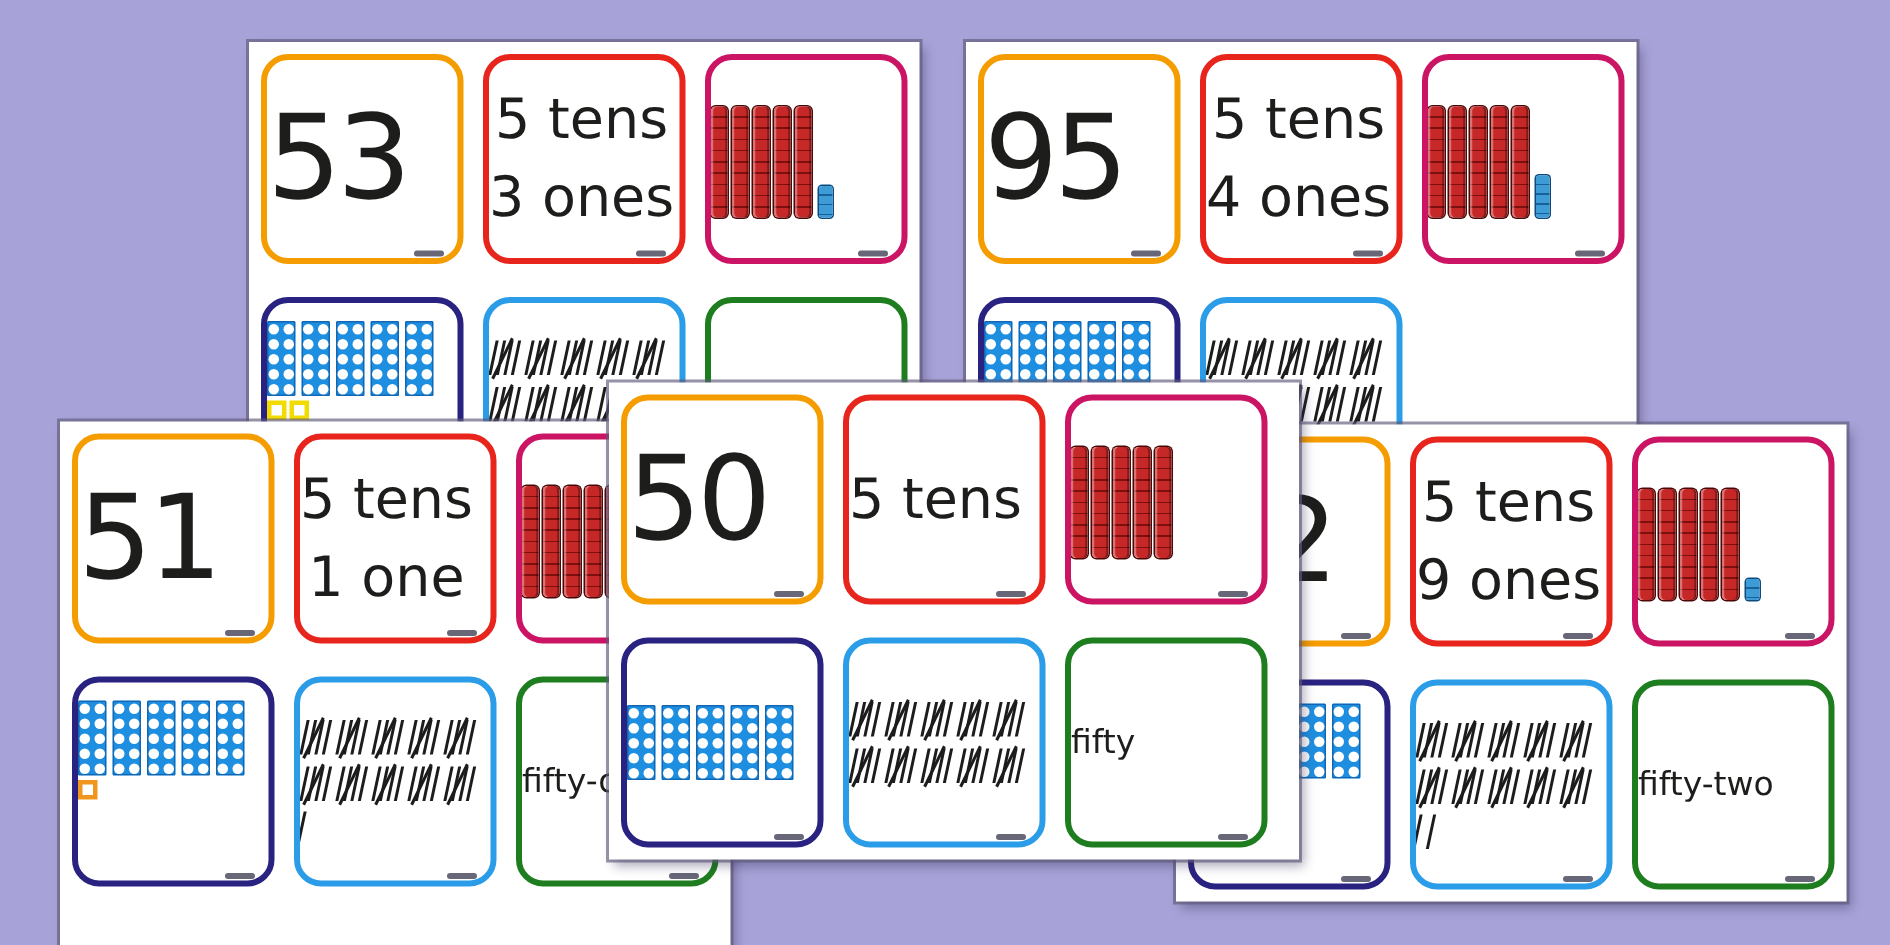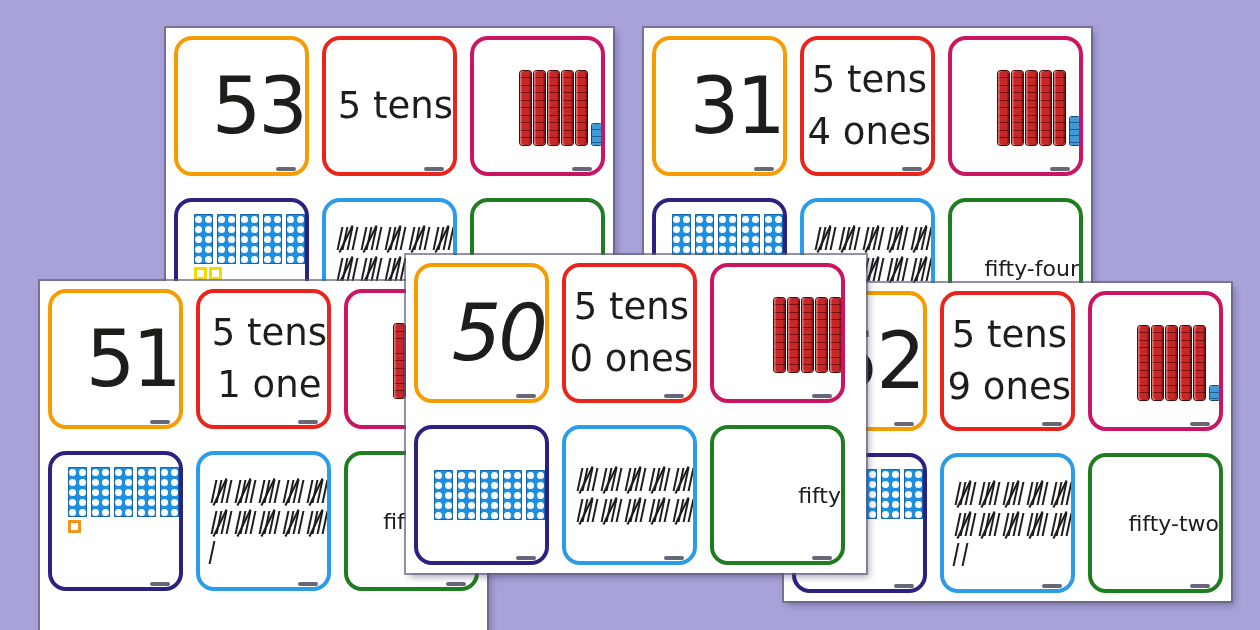--- a/index.html
+++ b/index.html
@@ -5,21 +5,21 @@
   html,body{margin:0;padding:0;width:1260px;height:630px;overflow:hidden;
     font-family:"DejaVu Sans","Liberation Sans",sans-serif;}
   #board{position:relative;width:1260px;height:630px;overflow:hidden;}
 
   .sheet{position:absolute;background:#fff;display:grid;
     grid-template-columns:repeat(3,135px);grid-auto-rows:140px;
     gap:22px 13px;padding:8px;box-sizing:border-box;
     box-shadow:0 0 0 2px rgba(95,90,122,.65), 3px 4px 7px rgba(48,42,85,.40);}
 
   .card{position:relative;background:#fff;border:4px solid #c4b5fd;border-radius:18px;
-    display:flex;flex-direction:column;align-items:flex-end;justify-content:center;
+    display:flex;flex-direction:column;align-items:flex-start;justify-content:center;
     box-sizing:border-box;overflow:hidden;}
   .card::after{content:"";position:absolute;right:9px;bottom:1px;width:20px;height:4px;
     border-radius:2px;background:#161630;opacity:.65;}
 
   .numeral{font-size:78px;line-height:1;letter-spacing:-3px;color:var(--ink2,#1d1d1b);}
   .pv{font-size:37px;line-height:1.4;text-align:center;color:var(--ink2,#1d1d1b);}
   .word{font-size:22px;color:var(--ink2,#1d1d1b);white-space:nowrap;}
 
   
   .blocks{display:flex;align-items:flex-end;height:78px;}
@@ -57,20 +57,21 @@
 
 <div id="board">
 
 <section class="sheet" style="left: 166px; top: 28px; width: 447px; height: 318px; z-index: 1;">
       <div class="card c-num" style="border-color: rgb(245, 157, 0);">
         <span class="numeral">53</span>
       </div>
       <div class="card c-pv" style="border-color: rgb(232, 37, 29);">
         <div class="pv">
           <span>5 tens</span><br>
+          <span>3 ones</span>
         </div>
       </div>
       <div class="card c-blocks" style="border-color: rgb(203, 20, 100);">
         <div class="blocks">
           <div class="rods">
             <span class="rod"></span>
             <span class="rod"></span>
             <span class="rod"></span>
             <span class="rod"></span>
             <span class="rod"></span>
@@ -231,21 +232,21 @@
             <span class="ts"></span>
           </div>
         </div>
       </div>
       <div class="card c-word" style="border-color: rgb(30, 126, 31);">
         <span class="word">fifty-three</span>
       </div>
     </section>
     <section class="sheet" style="left: 644px; top: 28px; width: 447px; height: 318px; z-index: 1;">
       <div class="card c-num" style="border-color: rgb(245, 157, 0);">
-        <span class="numeral">31</span>
+        <span class="numeral">95</span>
       </div>
       <div class="card c-pv" style="border-color: rgb(232, 37, 29);">
         <div class="pv">
           <span>5 tens</span><br>
           <span>4 ones</span>
         </div>
       </div>
       <div class="card c-blocks" style="border-color: rgb(203, 20, 100);">
         <div class="blocks">
           <div class="rods">
@@ -407,23 +408,20 @@
             </span>
           </div>
           <div class="trow">
             <span class="ts"></span>
             <span class="ts"></span>
             <span class="ts"></span>
             <span class="ts"></span>
           </div>
         </div>
       </div>
-      <div class="card c-word" style="border-color: rgb(30, 126, 31);">
-        <span class="word">fifty-four</span>
-      </div>
     </section>
     <section class="sheet" style="left: 40px; top: 281px; width: 447px; height: 377px; z-index: 2;">
       <div class="card c-num" style="border-color: rgb(245, 157, 0);">
         <span class="numeral">51</span>
       </div>
       <div class="card c-pv" style="border-color: rgb(232, 37, 29);">
         <div class="pv">
           <span>5 tens</span><br>
           <span>1 one</span>
         </div>
@@ -766,27 +764,26 @@
             <span class="ts"></span>
             <span class="ts"></span>
           </div>
         </div>
       </div>
       <div class="card c-word" style="border-color: rgb(30, 126, 31);">
         <span class="word">fifty-two</span>
       </div>
     </section>
     <section class="sheet" style="left: 406px; top: 255px; width: 460px; height: 318px; z-index: 3;">
-      <div class="card c-num" style="border-color: rgb(245, 157, 0); font-style: italic;">
+      <div class="card c-num" style="border-color: rgb(245, 157, 0);">
         <span class="numeral">50</span>
       </div>
       <div class="card c-pv" style="border-color: rgb(232, 37, 29);">
         <div class="pv">
           <span>5 tens</span><br>
-          <span>0 ones</span>
         </div>
       </div>
       <div class="card c-blocks" style="border-color: rgb(203, 20, 100);">
         <div class="blocks">
           <div class="rods">
             <span class="rod"></span>
             <span class="rod"></span>
             <span class="rod"></span>
             <span class="rod"></span>
             <span class="rod"></span>

